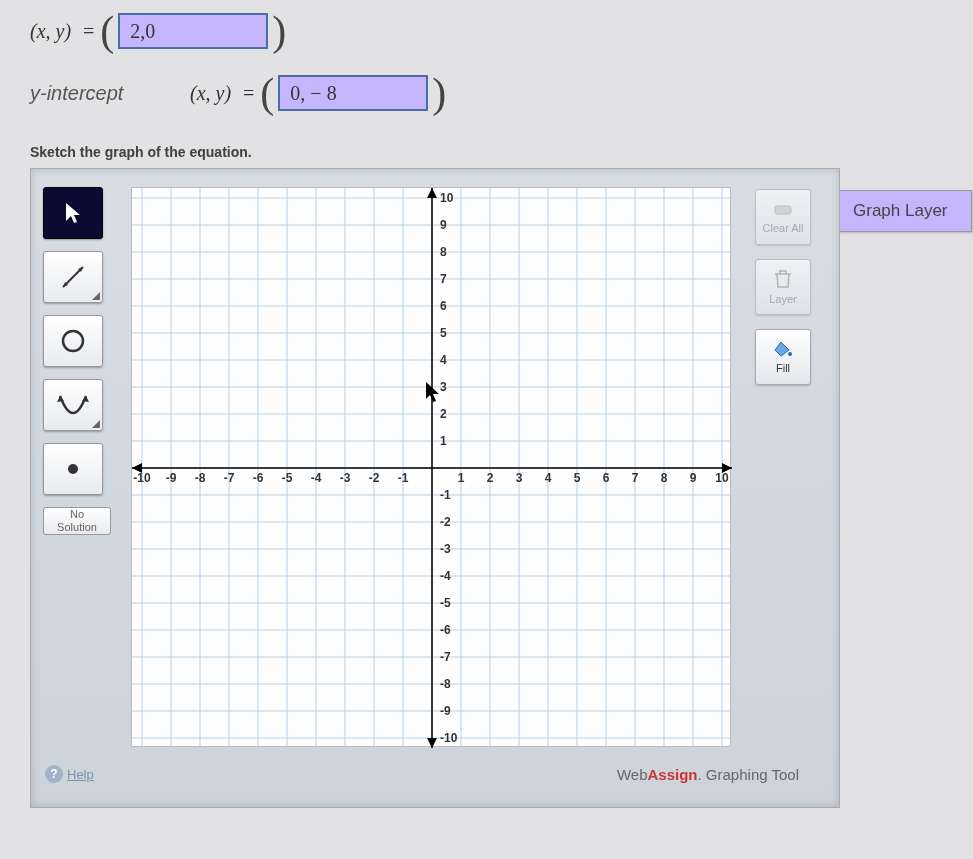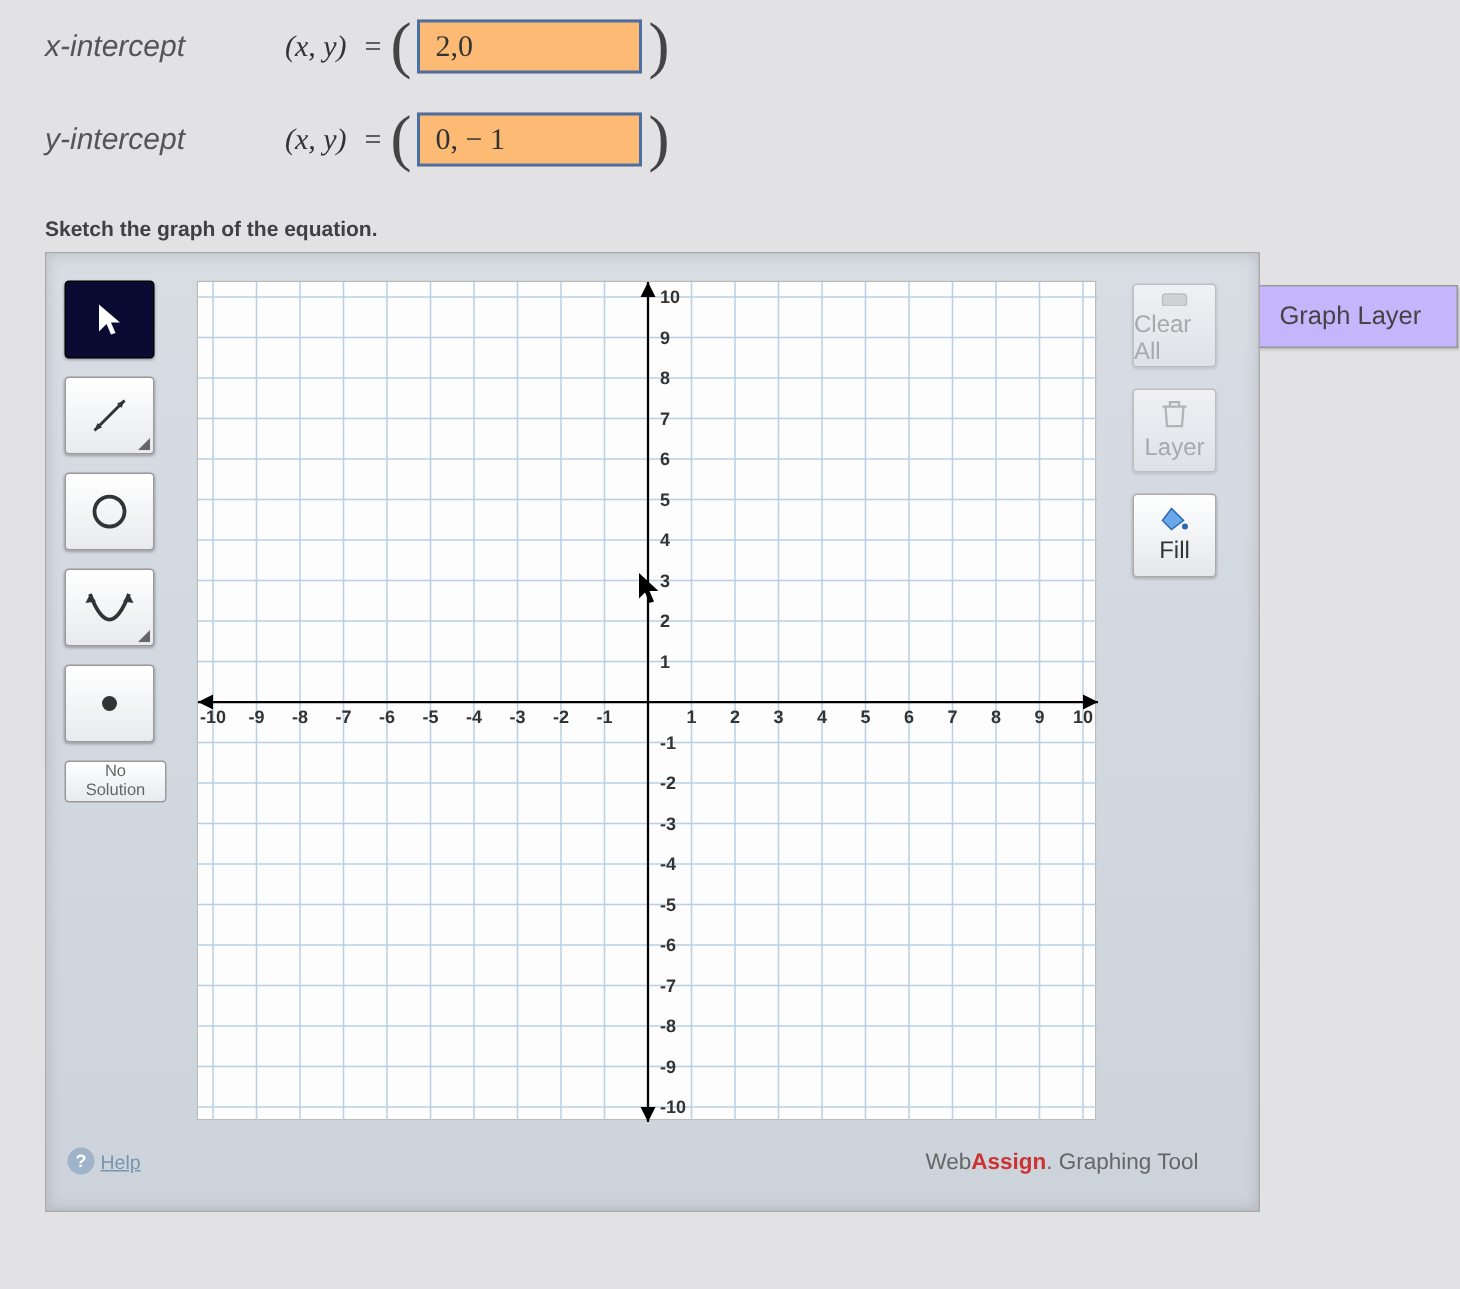--- a/index.html
+++ b/index.html
@@ -5,66 +5,65 @@
 * { box-sizing: border-box; margin: 0; padding: 0; }
 body { font-family: Arial, Helvetica, sans-serif; background:#e2e1e3; width:973px; height:859px; overflow:hidden; color:#333; }
 .wrap { padding:10px 0 0 30px; }
 .row { display:flex; align-items:center; margin-bottom:20px; font-size:20px; }
 .label { width:160px; font-style:italic; color:#555; }
 .expr { display:flex; align-items:center; }
 .paren { font-size:42px; font-weight:normal; color:#444; line-height:1; font-family:'Times New Roman',serif; }
 .eq { margin:0 6px 0 12px; font-family:'Times New Roman',serif; }
 .xy { font-family:'Times New Roman',serif; }
 .xy i { font-style:italic;margin-top:11px; }
-.ansbox { border:2px solid #4a6fa5; background:#fdba74; width:150px; height:36px; display:flex; align-items:center; padding:0 10px; font-size:20px; font-family:'Times New Roman', serif; margin:0 4px; }
+.ansbox { border:2px solid #4a6fa5; background:#c4b5fd; width:150px; height:36px; display:flex; align-items:center; padding:0 10px; font-size:20px; font-family:'Times New Roman', serif; margin:0 4px; }
 .instr { font-weight:bold; color:#404040; font-size:14px; margin:30px 0 8px 0; }
 .tool-area { display:flex; }
 .toolbox { background:linear-gradient(#d8dde4,#ccd3db); border:1px solid #aaa; width:810px; height:640px; position:relative; box-shadow:inset 0 0 10px rgba(0,0,0,.15); }
 .left-tools { position:absolute; left:12px; top:18px; width:68px; display:flex; flex-direction:column; gap:12px; }
 .tbtn { width:60px; height:52px; background:linear-gradient(#fff,#e8eaee); border:1px solid #999; border-radius:3px; display:flex; align-items:center; justify-content:center; cursor:pointer; box-shadow:0 1px 2px rgba(0,0,0,0.3); position:relative; }
 .tbtn.selected { background:#0a0a33; border-color:#000; }
 .corner-tri { position:absolute; right:2px; bottom:2px; width:0; height:0; border-left:8px solid transparent; border-bottom:8px solid #666; }
 .nosol { width:68px; height:28px; background:linear-gradient(#fff,#e8eaee); border:1px solid #999; border-radius:3px; font-size:11px; color:#666; display:flex; align-items:center; justify-content:center; text-align:center; line-height:1.2; cursor:pointer; }
 .help { position:absolute; left:14px; bottom:24px; display:flex; align-items:center; gap:4px; color:#7a94b0; font-size:13px; cursor:pointer; }
 .help-icon { width:18px; height:18px; border-radius:50%; background:#9fb3c9; color:#fff; display:flex; align-items:center; justify-content:center; font-size:12px; font-weight:bold; }
 .help-text { text-decoration:underline; }
 .graph { position:absolute; left:100px; top:18px; width:600px; height:560px; background:#fdfdfe; border:1px solid #bbb; }
 .grid { position:absolute; inset:0; }
 .gcursor { position:absolute; left:292px; top:193px; color:#000; font-size:18px; }
 .right-tools { position:absolute; right:14px; top:20px; width:70px; display:flex; flex-direction:column; gap:14px; }
-.rbtn { width:56px; height:56px; background:linear-gradient(#fff,#e4e7eb); border:1px solid #aaa; border-radius:3px; display:flex; flex-direction:column; align-items:center; justify-content:center; font-size:16px; color:#888; cursor:pointer; gap:4px; box-shadow:0 1px 2px rgba(0,0,0,.2); }
+.rbtn { width:56px; height:56px; background:linear-gradient(#fff,#e4e7eb); border:1px solid #aaa; border-radius:3px; display:flex; flex-direction:column; align-items:center; justify-content:center; font-size:11px; color:#888; cursor:pointer; gap:4px; box-shadow:0 1px 2px rgba(0,0,0,.2); }
 .rbtn.disabled { opacity:.6; }
 .footer { position:absolute; right:40px; bottom:24px; font-size:15px; color:#666; }
 .footer b { color:#c33; }
 .side-tabs { display:flex; flex-direction:column; gap:18px; margin-left:-1px; margin-top:22px;}
 .tab { background:#c4b5fd; border:1px solid #999; border-left:none; padding:10px 10px 10px 14px; width:133px; color:#444; font-size:17px; box-shadow:1px 1px 2px rgba(0,0,0,.2); }
 </style>
 </head>
 <body>
 
 <div class="wrap">
 
   <div class="row">
-    <div class="label">x-intercept</div>
     <div class="expr">
       <span class="xy"><i>(x, y)</i></span>
       <span class="eq">=</span>
       <span class="paren">(</span>
       <div class="ansbox">2,0</div>
       <span class="paren">)</span>
     </div>
   </div>
 
   <div class="row">
     <div class="label">y-intercept</div>
     <div class="expr">
       <span class="xy"><i>(x, y)</i></span>
       <span class="eq">=</span>
       <span class="paren">(</span>
-      <div class="ansbox">0, − 1</div>
+      <div class="ansbox">0, − 8</div>
       <span class="paren">)</span>
     </div>
   </div>
 
   <div class="instr">Sketch the graph of the equation.</div>
 
   <div class="tool-area">
     <div class="toolbox">
 
       <div class="left-tools">

